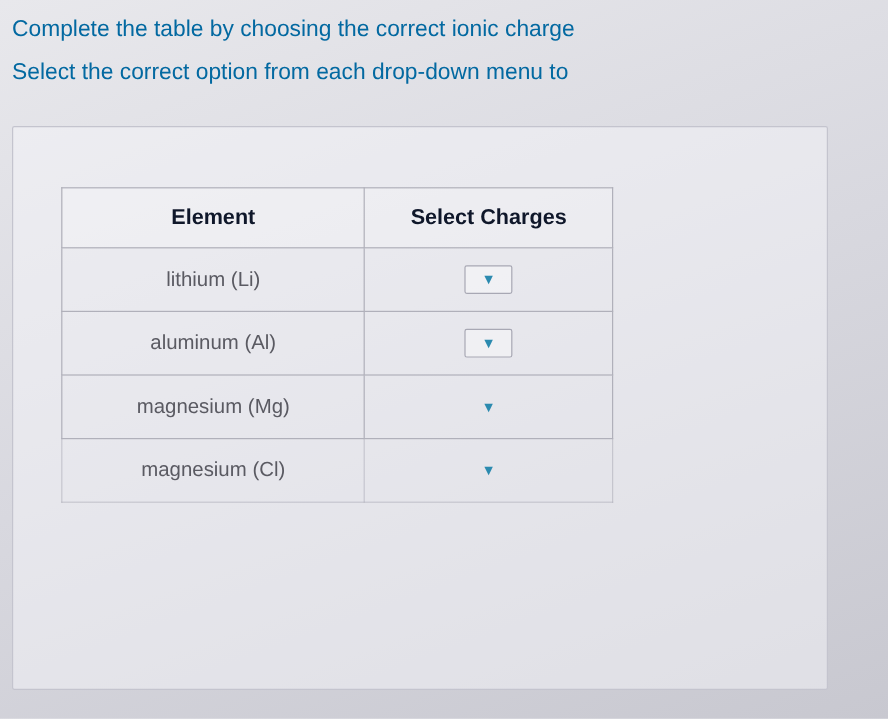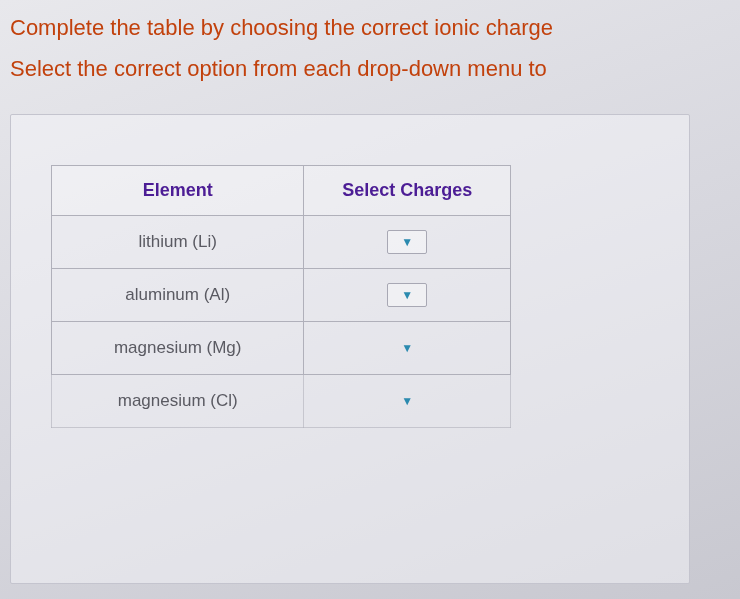--- a/index.html
+++ b/index.html
@@ -10,43 +10,43 @@
     body {
       width: 740px;
       height: 599px;
       overflow: hidden;
       font-family: Arial, Helvetica, sans-serif;
       background: linear-gradient(160deg, #e8e8ec 0%, #d8d8df 50%, #c8c8d0 100%);
       color: #3a3a42;
       padding: 10px 0 0 10px;
     }
     .instruction {
-      font-size: 22px;
-      color: #c2410c;
+      font-size: 19px;
+      color: #0369a1;
       line-height: 1.6;
       margin-bottom: 6px;
       font-weight: 400;
     }
     .panel {
       margin-top: 28px;
       border: 1px solid #c4c4ce;
       background: rgba(245,245,250,0.5);
       padding: 50px 40px 0 40px;
       width: 680px;
       height: 470px;
       border-radius: 2px;
     }
     table {
       border-collapse: collapse;
       width: 460px;
     }
     th {
       font-weight: bold;
       font-size: 18px;
-      color: #4c1d95;
+      color: #0f172a;
       text-align: center;
       padding: 14px 16px;
       border: 1px solid #b0b0ba;
       background: rgba(255,255,255,0.2);
     }
     th:first-child {
       text-align: center;
     }
     td {
       font-size: 17px;

